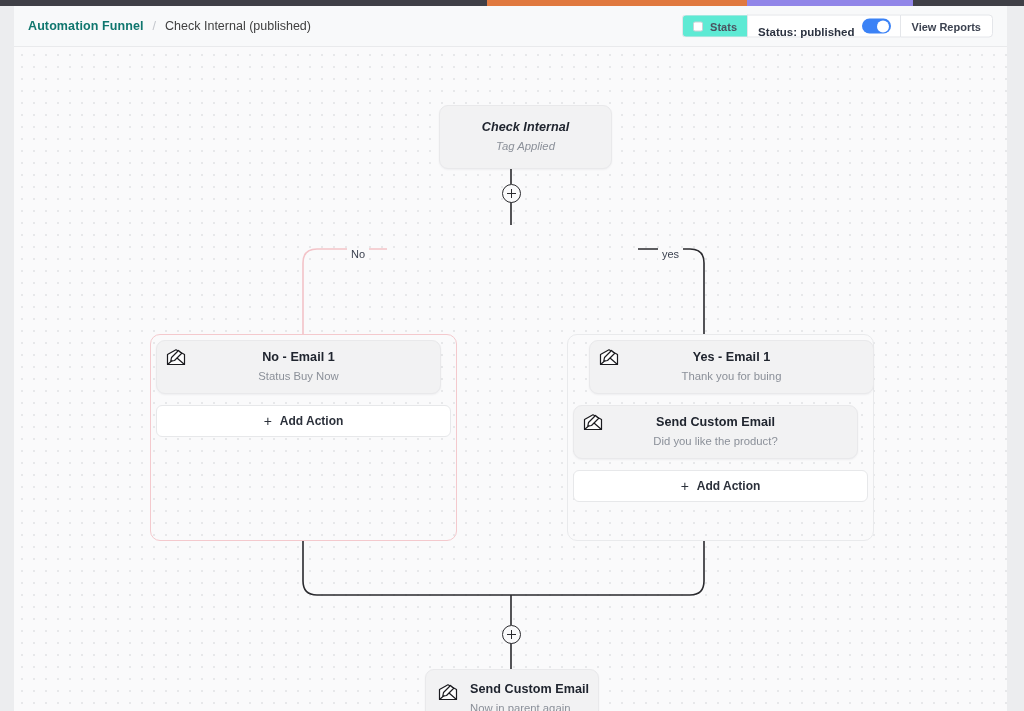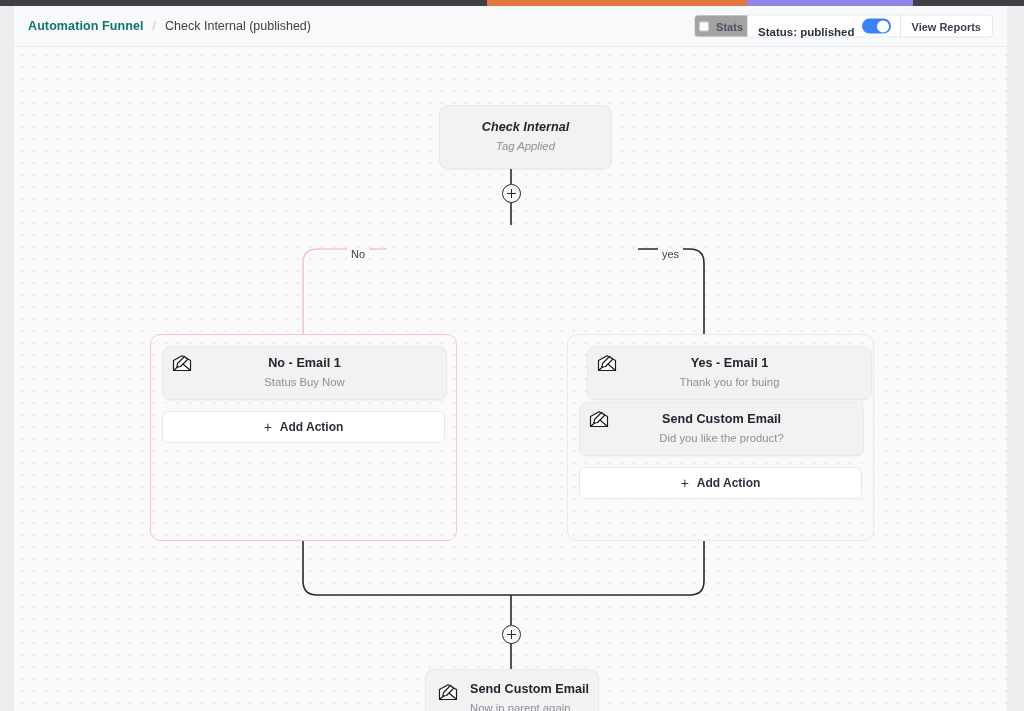--- a/index.html
+++ b/index.html
@@ -38,22 +38,22 @@
   .bc-root { font-size:12.5px; font-weight:bold; color:#0f766e; letter-spacing:.1px; }
   .bc-sep  { font-size:12.5px; color:#c3c6cc; }
   .bc-leaf { font-size:12.5px; color:#404040; }
 
   .header-right {
     position:absolute; right:14px; top:50%; transform:translateY(-50%);
     display:flex; align-items:center;
   }
   .stats-btn {
     display:flex; align-items:center; gap:7px;
-    height:23px; padding:0 4px;
-    background:#a3a3a3;
+    height:23px; padding:0 10px;
+    background:#5eead4;
     border:1px solid #e4e6ea;
     border-radius:4px 0 0 4px;
     border-right:none;
   }
   .cbox {
     width:10px; height:10px;
     border:1.3px solid #cdd0d6;
     border-radius:2px;
     background:#fff;
   }
@@ -120,21 +120,21 @@
     position:absolute; left:9px; top:8px;
     width:19px; height:16px;
   }
   .node-icon.tag { left:-12px; top:-10px; width:22px; height:22px; }
 
   
   .group {
     position:absolute;
     background:transparent;
     border-radius:10px;
-    padding:11px;
+    padding:5px;
   }
   .group.no  { border:1px solid #f4c9cd; }
   .group.yes { border:1px solid #e9eaec; }
 
   .add-action {
     width:100%; height:32px;
     background:#fff;
     border:1px solid #e7e8ea;
     border-radius:6px;
     display:flex; align-items:center; justify-content:center;
@@ -252,21 +252,21 @@
 
 
       <div class="add-action">
         <span class="add-plus">+</span>
         <span>Add Action</span>
       </div>
     </div>
 
     <div class="group yes" style="left:553px; top:287px; width:307px; height:207px;">
 
-      <div class="node" style="position:relative; left:8px; top:0; width:285px; height:54px; margin-bottom:2px;">
+      <div class="node" style="position:relative; left:16px; top:0; width:285px; height:54px; margin-bottom:11px;">
         <span class="node-icon">
           <svg viewBox="0 0 20 17" width="20" height="17">
             <path d="M1.5 5.5 L10 0.8 L18.5 5.5 L18.5 15.5 L1.5 15.5 Z" fill="#fdfdfd" stroke="#1b1b1f" stroke-width="1.2" stroke-linejoin="round"></path>
             <path d="M1.5 15.5 L9 9 M18.5 15.5 L11 9" stroke="#1b1b1f" stroke-width="1.2" fill="none"></path>
             <path d="M5.5 8.5 L12.5 1.5 L15.5 4.5 L8.5 11.5 L4.8 12.2 Z" fill="#ffffff" stroke="#1b1b1f" stroke-width="1.2" stroke-linejoin="round"></path>
           </svg>
         </span>
         <span class="title">Yes - Email 1</span>
         <span class="sub">Thank you for buing</span>
       </div>

